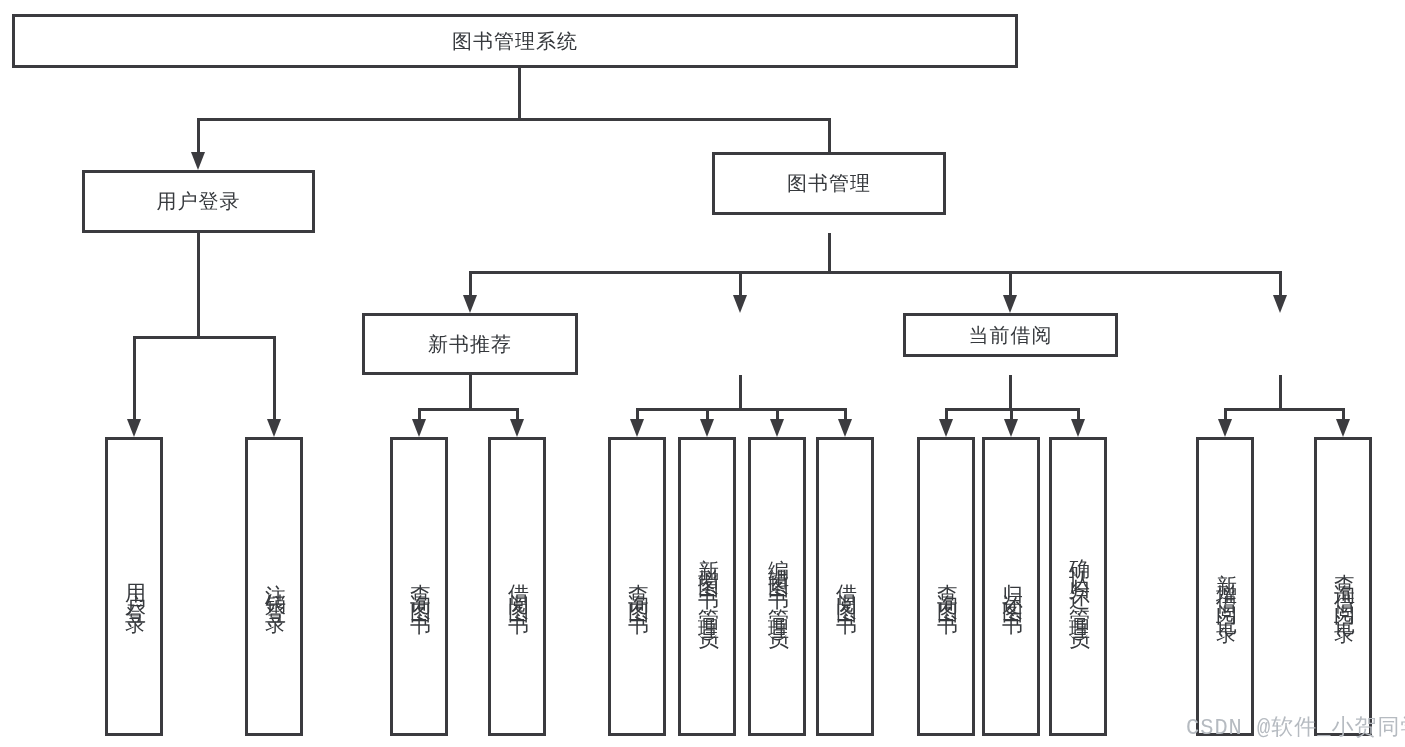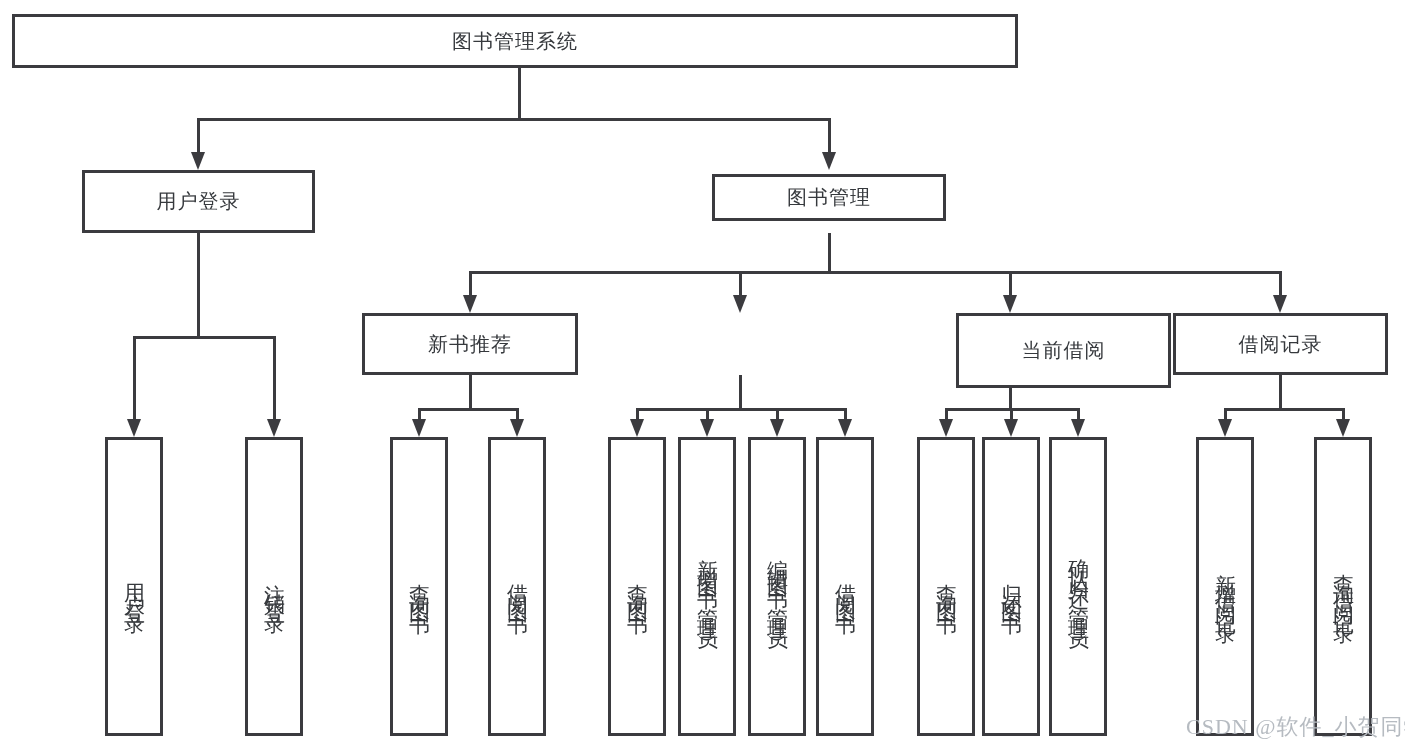--- a/index.html
+++ b/index.html
@@ -1,18 +1,18 @@
 <!DOCTYPE html>
 <html><head>
 <meta charset="utf-8">
 <style>
   html,body{margin:0;padding:0;background:#ffffff;}
   #canvas{
     position:relative;width:1405px;height:747px;background:#ffffff;overflow:hidden;
-    font-family:Liberation Serif, serif;color:#36393d;
+    font-family:Liberation Mono, monospace;color:#36393d;
   }
   .box{
     position:absolute;box-sizing:border-box;background:#ffffff;
     border:3px solid #3b3b3f;display:flex;align-items:center;justify-content:center;
     font-size:20px;letter-spacing:1px;color:#36393d;z-index:2;
   }
   .leaf{width:58px;top:437px;height:299px;}
   .vtext{
     writing-mode:vertical-rl;text-orientation:mixed;
     font-size:21px;letter-spacing:10px;line-height:1;white-space:nowrap;
@@ -41,21 +41,21 @@
   <div class="v" style="left:518px;top:68px;height:52px;"></div>
   <div class="h" style="left:197px;top:118px;width:634px;"></div>
   <div class="v" style="left:197px;top:120px;height:34px;"></div>
   <div class="arrow" style="left:191px;top:152px;"></div>
   <div class="v" style="left:828px;top:120px;height:34px;"></div>
   <div class="arrow" style="left:822px;top:152px;"></div>
 
   <div class="box" style="left:82px;top:170px;width:233px;height:63px;">
     <span>用户登录</span>
   </div>
-  <div class="box" style="left:712px;top:174px;width:234px;height:47px;">
+  <div class="box" style="left:712px;top:152px;width:234px;height:63px;">
     <span>图书管理</span>
   </div>
 
   <div class="v" style="left:197px;top:233px;height:104px;"></div>
   <div class="h" style="left:133px;top:336px;width:143px;"></div>
   <div class="v" style="left:133px;top:336px;height:83px;"></div>
   <div class="arrow" style="left:127px;top:419px;"></div>
   <div class="v" style="left:273px;top:336px;height:83px;"></div>
   <div class="arrow" style="left:267px;top:419px;"></div>
 
@@ -66,25 +66,22 @@
   <div class="v" style="left:739px;top:271px;height:26px;"></div>
   <div class="arrow" style="left:733px;top:295px;"></div>
   <div class="v" style="left:1009px;top:271px;height:26px;"></div>
   <div class="arrow" style="left:1003px;top:295px;"></div>
   <div class="v" style="left:1279px;top:271px;height:26px;"></div>
   <div class="arrow" style="left:1273px;top:295px;"></div>
 
   <div class="box" style="left:362px;top:313px;width:216px;height:62px;justify-content:center;">
     <span>新书推荐</span>
   </div>
-  <div class="box" style="left:956px;top:313px;width:215px;height:75px;">
+  <div class="box" style="left:903px;top:313px;width:215px;height:44px;">
     <span>当前借阅</span>
-  </div>
-  <div class="box" style="left:1173px;top:313px;width:215px;height:62px;">
-    <span>借阅记录</span>
   </div>
 
   <div class="v" style="left:469px;top:375px;height:34px;"></div>
   <div class="h" style="left:418px;top:408px;width:100px;"></div>
   <div class="v" style="left:418px;top:408px;height:11px;"></div>
   <div class="arrow" style="left:412px;top:419px;"></div>
   <div class="v" style="left:516px;top:408px;height:11px;"></div>
   <div class="arrow" style="left:510px;top:419px;"></div>
 
   <div class="v" style="left:739px;top:375px;height:34px;"></div>

